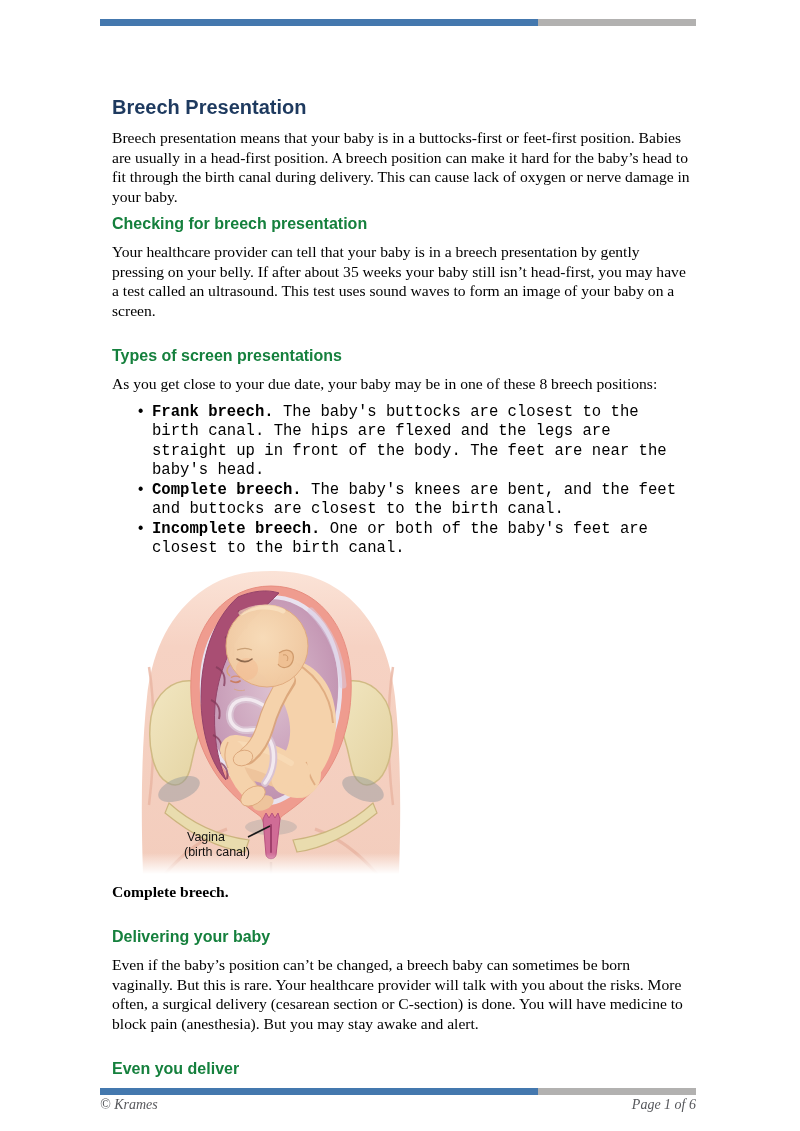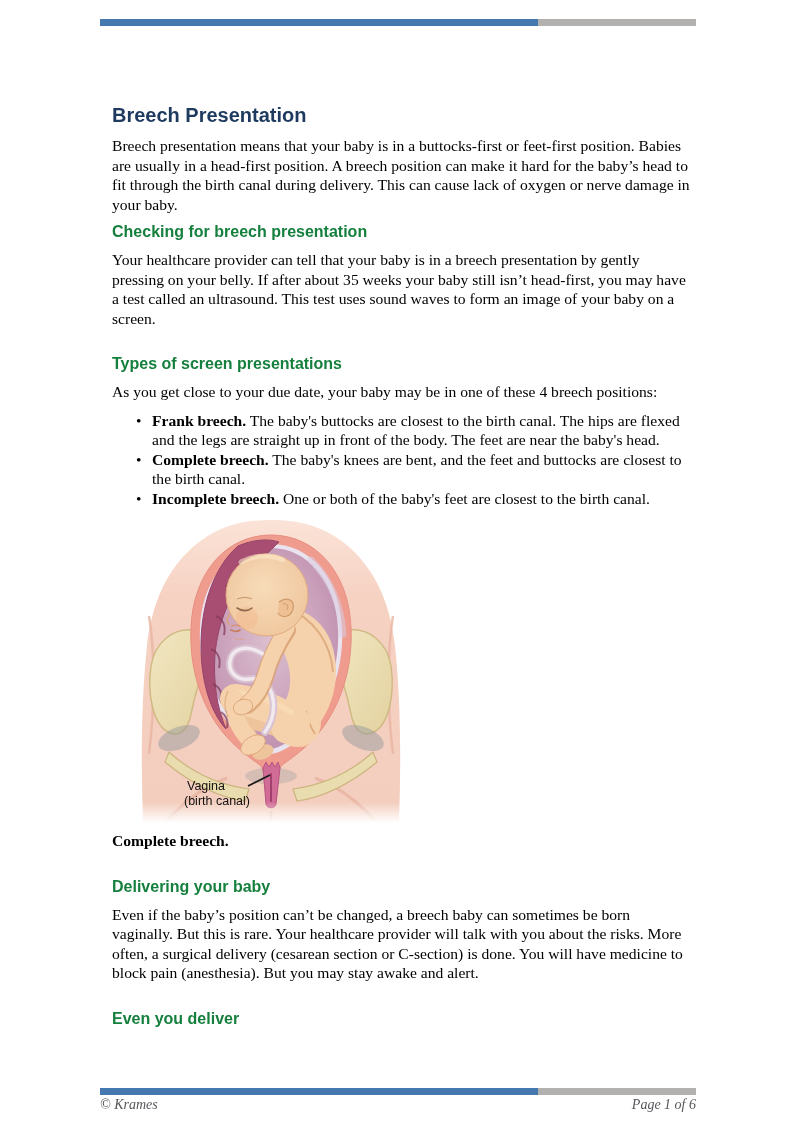--- a/index.html
+++ b/index.html
@@ -6,29 +6,29 @@
   .page{position:relative;width:800px;height:1131px;background:#ffffff;overflow:hidden;
         font-family:"Liberation Serif",serif;color:#000;}
   .topbar,.footbar{position:absolute;left:100px;width:596px;height:7px;display:flex;}
   .topbar{top:19px;}
   .footbar{top:1088px;}
   .bar-blue{width:438px;height:100%;background:#4478ae;}
   .bar-gray{flex:1;height:100%;background:#b2b1b0;}
   .footer-row{position:absolute;left:100px;top:1097px;width:596px;display:flex;
               justify-content:space-between;font-family:Liberation Serif, serif;
               font-style:italic;font-size:14px;color:#56575b;align-items:flex-end;}
-  .content{position:absolute;left:112px;top:104px;width:578px;}
+  .content{position:absolute;left:112px;top:96px;width:578px;}
   h1{font-family:"Liberation Sans",sans-serif;font-weight:bold;font-size:20px;
      color:#1e3a5f;margin:0 0 9px 0;letter-spacing:0;}
   h2{font-family:"Liberation Sans",sans-serif;font-weight:bold;font-size:16px;
      color:#15803d;margin:9px 0 9px 0;}
   h2.gap{margin-top:27px;}
   p{margin:0 0 9px 0;font-size:15.6px;line-height:19.5px;}
   ul{list-style:none;margin:0 0 4px 0;padding:0 0 0 40px;}
-  li{position:relative;font-size:15.6px;line-height:19.5px;}
+  li{position:relative;font-size:15.6px;line-height:19.5px;font-family:Liberation Mono, monospace;}
   li::before{content:"\2022";position:absolute;left:-16px;}
   li b{font-weight:bold;}
   .figure{margin:8px 0 0 23px;width:272px;height:307px;}
   .caption{font-weight:bold;font-size:15.6px;line-height:19.5px;margin-top:8px;}
   .fig-label{font-family:"Liberation Sans",sans-serif;font-size:12.5px;fill:#111;}
 </style>
 </head>
 <body>
 
 <div class="page">
@@ -39,21 +39,21 @@
   </div>
 
   <div class="content">
     <h1>Breech Presentation</h1>
     <p>Breech presentation means that your baby is in a buttocks-first or feet-first position. Babies are usually in a head-first position. A breech position can make it hard for the baby’s head to fit through the birth canal during delivery. This can cause lack of oxygen or nerve damage in your baby.</p>
 
     <h2>Checking for breech presentation</h2>
     <p>Your healthcare provider can tell that your baby is in a breech presentation by gently pressing on your belly. If after about 35 weeks your baby still isn’t head-first, you may have a test called an ultrasound. This test uses sound waves to form an image of your baby on a screen.</p>
 
     <h2 class="gap">Types of screen presentations</h2>
-    <p>As you get close to your due date, your baby may be in one of these 4 breech positions:</p>
+    <p>As you get close to your due date, your baby may be in one of these 8 breech positions:</p>
 
     <ul>
       <li><b>Frank breech.</b> <span>The baby's buttocks are closest to the birth canal. The hips are flexed and the legs are straight up in front of the body. The feet are near the baby's head.</span></li>
       <li><b>Complete breech.</b> <span>The baby's knees are bent, and the feet and buttocks are closest to the birth canal.</span></li>
       <li><b>Incomplete breech.</b> <span>One or both of the baby's feet are closest to the birth canal.</span></li>
     </ul>
 
     <div class="figure">
       <svg viewBox="0 0 272 307" width="272" height="307">
         <defs>

